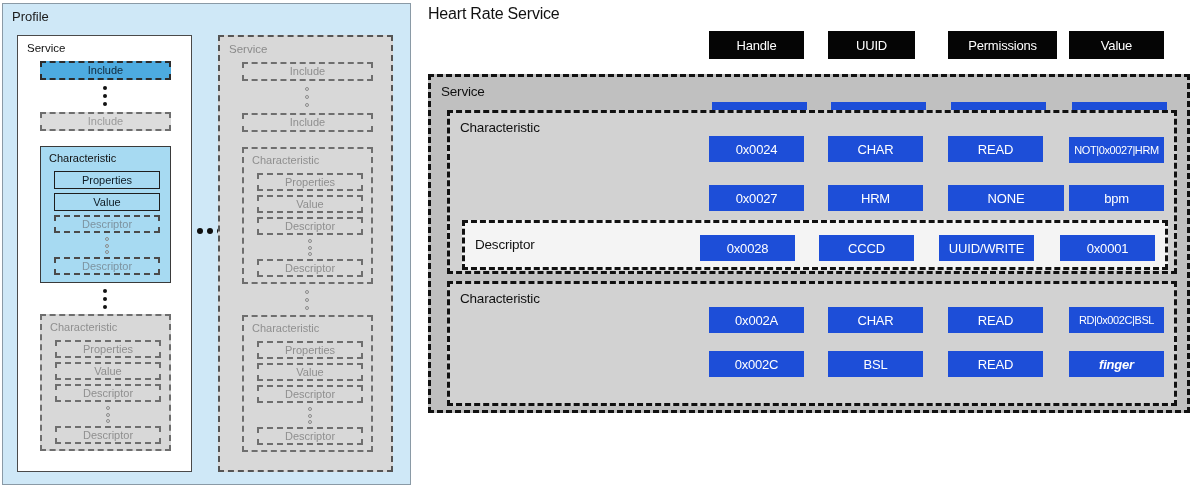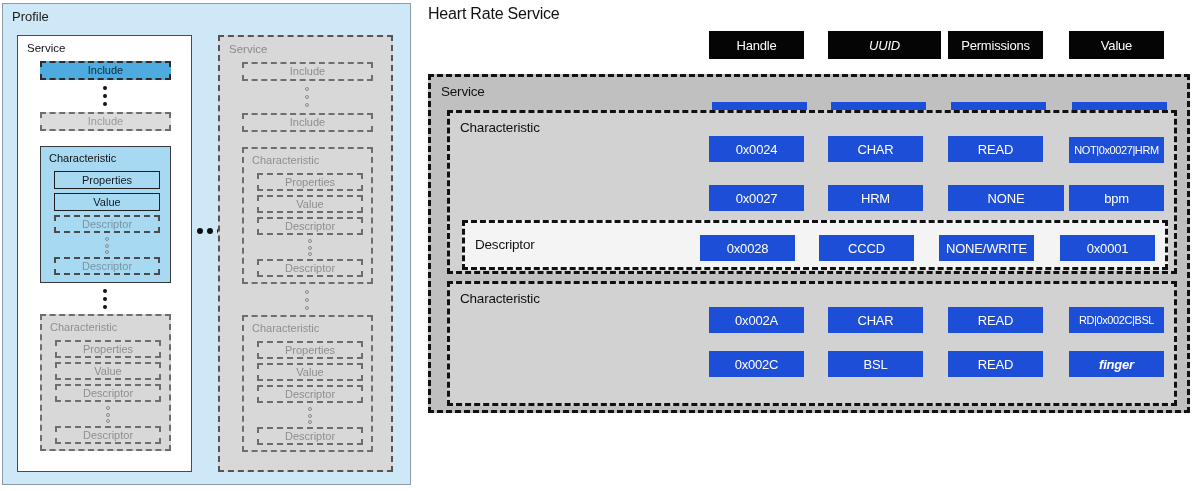--- a/index.html
+++ b/index.html
@@ -337,22 +337,22 @@
       <div class="box inner-dashed-dim" style="left:13px; top:110px; width:106px; height:18px;">Descriptor</div>
     </div>
   </div>
 </div>
 
 <div id="right-panel">
 
   <span id="hrs-title">Heart Rate Service</span>
 
   <div class="col-header" style="left:285px; width:95px;">Handle</div>
-  <div class="col-header" style="left:404px; width:113px;font-style:italic;">UUID</div>
-  <div class="col-header" style="left:524px; width:95px;">Permissions</div>
+  <div class="col-header" style="left:404px; width:87px;">UUID</div>
+  <div class="col-header" style="left:524px; width:109px;">Permissions</div>
   <div class="col-header" style="left:645px; width:95px;">Value</div>
 
   <div class="nest" id="svc-box">
     <span class="nest-label">Service</span>
 
     <div class="cell" style="left:281px; top:25px; width:95px;">0x0021</div>
     <div class="cell" style="left:400px; top:25px; width:95px;">SERVICE</div>
     <div class="cell" style="left:520px; top:25px; width:95px;">READ</div>
     <div class="cell" style="left:641px; top:25px; width:95px;">HRS</div>
 
@@ -366,21 +366,21 @@
 
       <div class="cell" style="left:259px; top:72px; width:95px;">0x0027</div>
       <div class="cell" style="left:378px; top:72px; width:95px;">HRM</div>
       <div class="cell" style="left:498px; top:72px; width:116px;">NONE</div>
       <div class="cell" style="left:619px; top:72px; width:95px;">bpm</div>
 
       <div class="nest" id="desc-box">
         <span class="nest-label">Descriptor</span>
         <div class="cell" style="left:235px; top:12px; width:95px;">0x0028</div>
         <div class="cell" style="left:354px; top:12px; width:95px;">CCCD</div>
-        <div class="cell" style="left:474px; top:12px; width:95px;">NONE/WRITE</div>
+        <div class="cell" style="left:474px; top:12px; width:95px;">UUID/WRITE</div>
         <div class="cell" style="left:595px; top:12px; width:95px;">0x0001</div>
       </div>
     </div>
 
     <div class="nest" id="char-box-2">
       <span class="nest-label">Characteristic</span>
 
       <div class="cell" style="left:259px; top:23px; width:95px;">0x002A</div>
       <div class="cell" style="left:378px; top:23px; width:95px;">CHAR</div>
       <div class="cell" style="left:498px; top:23px; width:95px;">READ</div>

